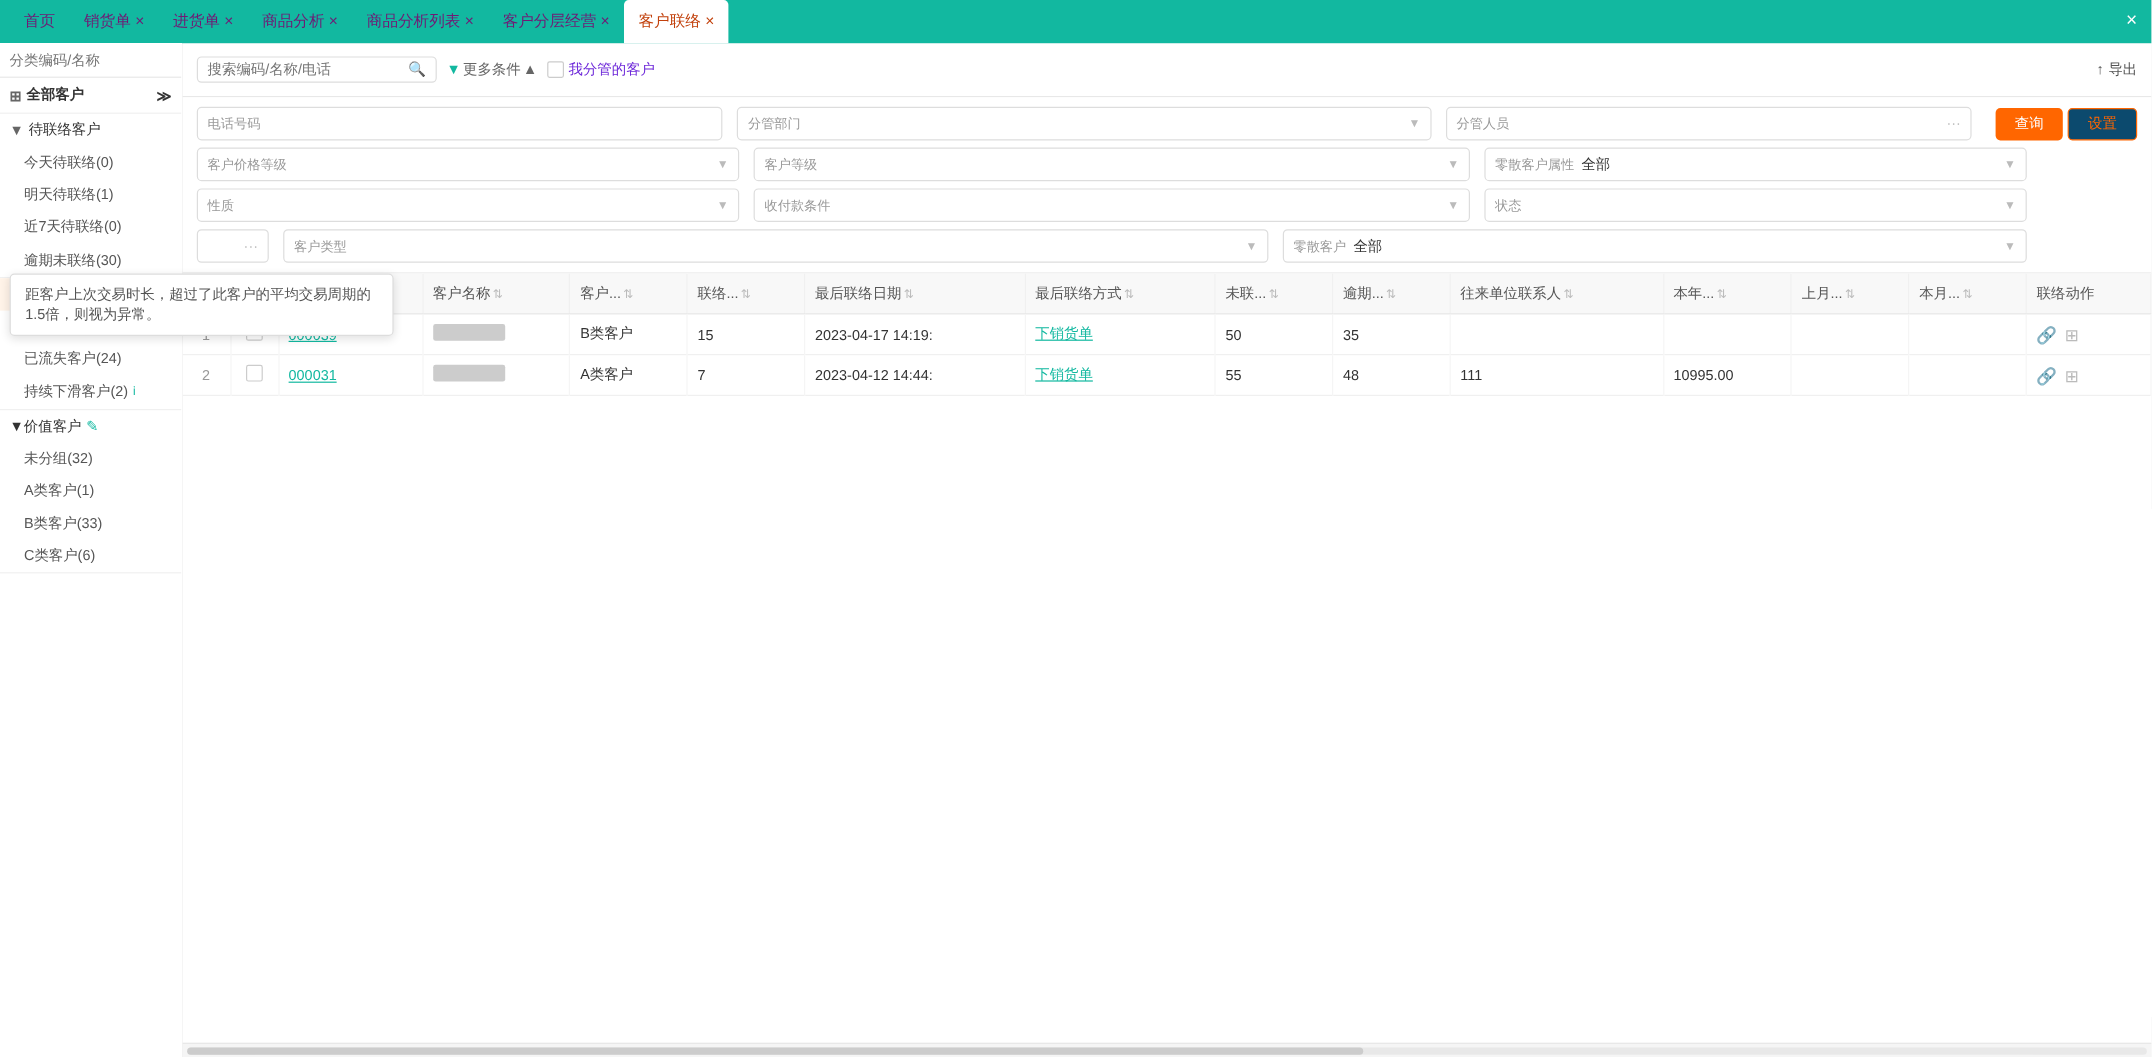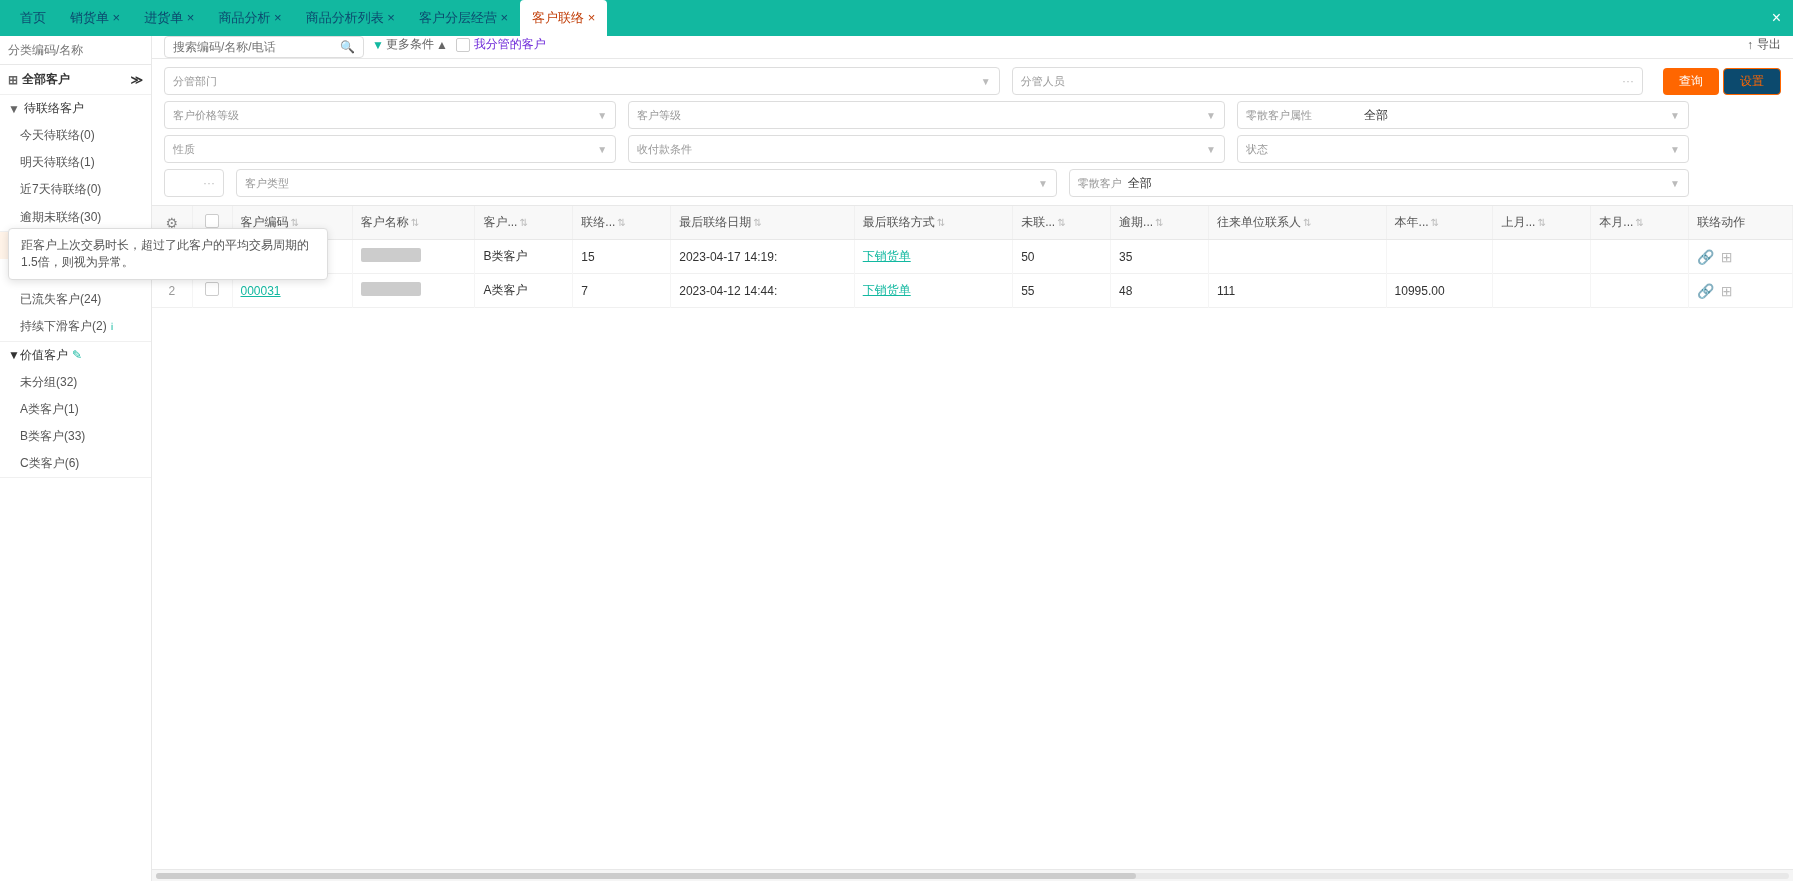--- a/index.html
+++ b/index.html
@@ -5,21 +5,21 @@
     * { box-sizing: border-box; margin: 0; padding: 0; font-family: 'Microsoft YaHei', Arial, sans-serif; font-size: 12px; }
     body { background: #f5f5f5; width: 1793px; height: 881px; overflow: hidden; }
 
     
     .top-nav {
       display: flex; align-items: center;
       background: #12b8a0; height: 36px; padding: 0 8px;
       position: relative;
     }
     .top-nav .nav-item {
-      color: #0c4a6e; padding: 0 12px; height: 36px; line-height: 36px;
+      color: #701a75; padding: 0 12px; height: 36px; line-height: 36px;
       cursor: pointer; font-size: 13px; white-space: nowrap;
     }
     .top-nav .nav-item.active { background: #fff; color: #c2410c; border-radius: 4px 4px 0 0; }
     .top-nav .close-btn {
       position: absolute; right: 8px; top: 50%; transform: translateY(-50%);
       color: #fff; cursor: pointer; font-size: 16px; padding: 4px;
     }
 
     
     .main-layout { display: flex; height: calc(881px - 36px); }
@@ -72,21 +72,21 @@
       padding: 8px 12px; color: #555; font-size: 12px; max-width: 320px;
       box-shadow: 0 2px 8px rgba(0,0,0,0.12);
     }
 
     
     .content { flex: 1; display: flex; flex-direction: column; overflow: hidden; }
 
     
     .filter-bar {
       background: #fff; border-bottom: 1px solid #e8e8e8;
-      padding: 0 12px; display: flex; align-items: flex-start; gap: 8px;
+      padding: 11px 12px; display: flex; align-items: center; gap: 8px;
     }
     .search-input-wrap {
       display: flex; align-items: center; border: 1px solid #ddd;
       border-radius: 4px; padding: 3px 8px; background: #fff; width: 200px;
     }
     .search-input-wrap input {
       border: none; outline: none; font-size: 12px; flex: 1; color: #333;
     }
     .more-conditions {
       display: flex; align-items: center; color: #666; cursor: pointer; font-size: 12px;
@@ -279,20 +279,24 @@
       </div>
       <div class="export-btn">
         <span>↑</span>
         <span>导出</span>
       </div>
     </div>
 
     <div class="advanced-filters">
 
       <div class="filter-row">
+        <div class="filter-field" style="flex:1.5;">
+          <label>电话号码</label>
+          <span class="value"></span>
+        </div>
         <div class="filter-field" style="flex:2;">
           <label>分管部门</label>
           <span class="value"></span>
           <span class="arrow-down">▼</span>
         </div>
         <div class="filter-field" style="flex:1.5;">
           <label>分管人员</label>
           <span class="value"></span>
           <span class="dots">···</span>
         </div>
@@ -306,21 +310,21 @@
         <div class="filter-field" style="flex:1.5;">
           <label>客户价格等级</label>
           <span class="value"></span>
           <span class="arrow-down">▼</span>
         </div>
         <div class="filter-field" style="flex:2;">
           <label>客户等级</label>
           <span class="value"></span>
           <span class="arrow-down">▼</span>
         </div>
-        <div class="filter-field" style="flex:1.5;gap:46px;">
+        <div class="filter-field" style="flex:1.5;">
           <label>零散客户属性</label>
           <span class="value">全部</span>
           <span class="arrow-down">▼</span>
         </div>
         <div style="width:80px;"></div>
       </div>
 
       <div class="filter-row">
         <div class="filter-field" style="flex:1.5;">
           <label>性质</label>

